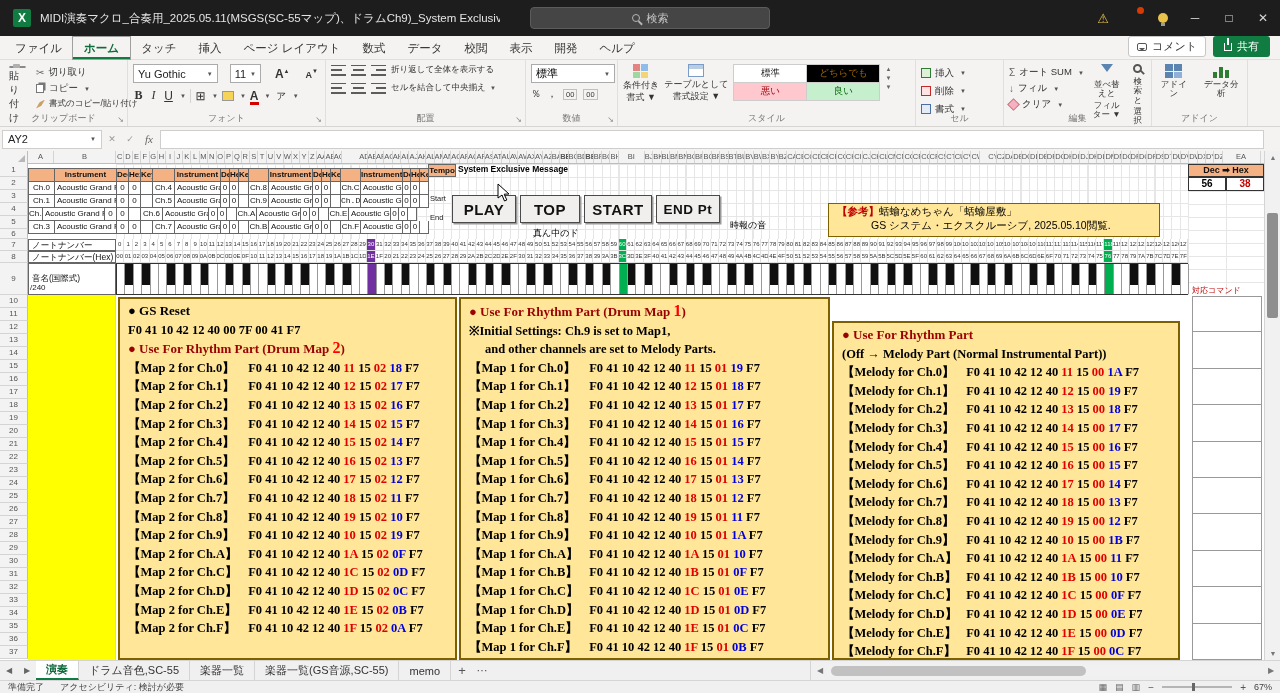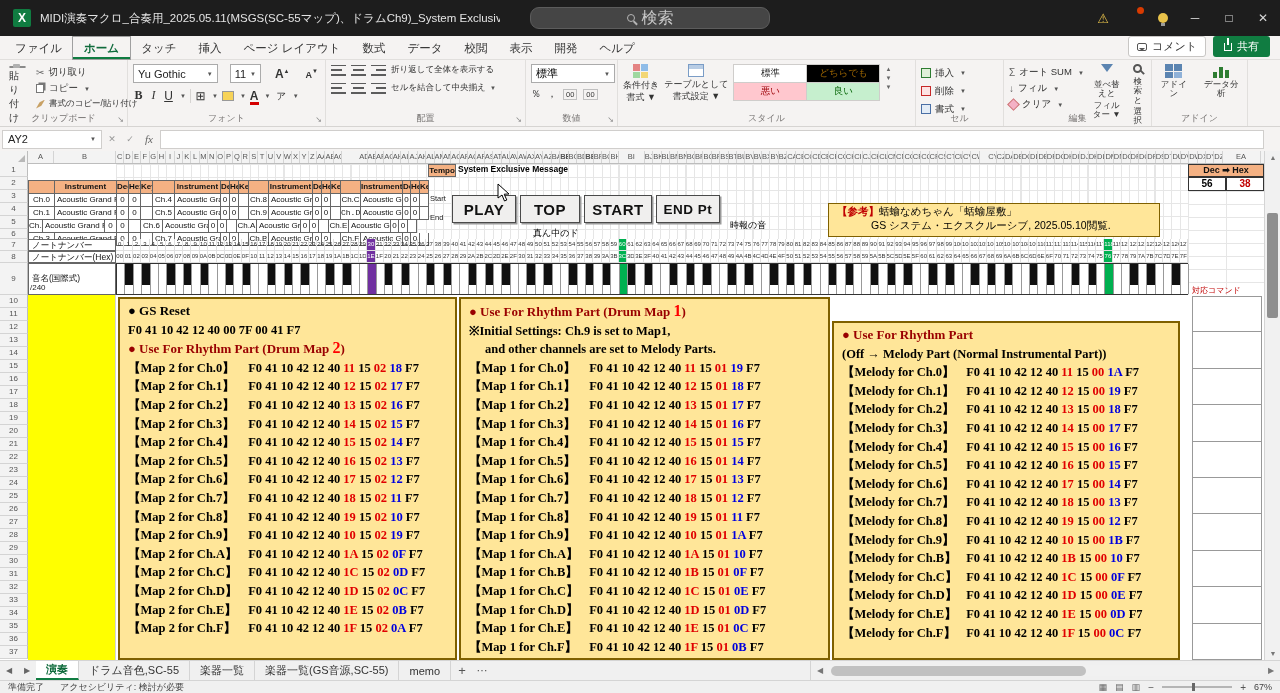--- a/index.html
+++ b/index.html
@@ -4,21 +4,21 @@
 <style>
 *{box-sizing:border-box;margin:0;padding:0}
 html,body{width:1280px;height:693px;overflow:hidden}
 body{font-family:"Liberation Sans",sans-serif;background:#fff}
 #app{position:relative;width:1280px;height:693px;background:#fff;overflow:hidden}
 
 
 .titlebar{position:absolute;top:0;left:0;right:0;height:36px;background:#1d1d1d;display:flex;align-items:center;color:#ddd}
 .xl-icon{width:18px;height:18px;background:#107c41;margin:0 9px 0 13px;border-radius:2px;color:#fff;font-weight:bold;font-size:12px;display:flex;align-items:center;justify-content:center;flex-shrink:0}
 .tb-title{font-size:11.5px;white-space:nowrap;overflow:hidden;max-width:460px;color:#e4e4e4}
-.tb-search{position:absolute;left:530px;top:7px;width:240px;height:22px;background:#454545;border:1px solid #5c5c5c;border-radius:9px;display:flex;align-items:center;justify-content:center;gap:7px;font-size:16px;color:#c8c8c8;cursor:pointer}
+.tb-search{position:absolute;left:530px;top:7px;width:240px;height:22px;background:#454545;border:1px solid #5c5c5c;border-radius:4px;display:flex;align-items:center;justify-content:center;gap:7px;font-size:11px;color:#c8c8c8;cursor:pointer}
 .mag{width:8px;height:8px;border:1.5px solid #b5b5b5;border-radius:50%;position:relative;flex-shrink:0}
 .mag::after{content:"";position:absolute;width:5px;height:1.5px;background:#b5b5b5;transform:rotate(45deg);right:-4px;bottom:-2px}
 .tb-right{position:absolute;right:0;top:0;height:36px;display:flex;align-items:center}
 .tb-ic{width:30px;height:36px;display:flex;align-items:center;justify-content:center;font-size:12px;color:#d8d8d8}
 .tb-warn{color:#e8c24a;font-size:13px}
 .person-ic{position:relative;width:16px;height:16px}
 .person-ic .ph{width:7px;height:7px;border-radius:50%;background:#cfcfcf;margin:0 auto}
 .person-ic .pb{width:13px;height:6px;border-radius:6px 6px 0 0;background:#cfcfcf;margin:1px auto 0}
 .person-ic .badge{position:absolute;right:-3px;top:-3px;width:7px;height:7px;border-radius:50%;background:#d83b01}
 .bulb-ic{width:10px;height:10px;border-radius:50%;background:#e8c24a;position:relative}
@@ -114,21 +114,21 @@
 
 #sheet{position:absolute;top:151px;left:0;width:1264px;height:509px;background:#fff}
 .colheads{position:absolute;top:0;left:0;height:13px;display:flex;width:1264px;background:#f3f3f3;border-bottom:1px solid #bdbdbd}
 .corner{width:28px;height:13px;background:#f3f3f3;border-right:1px solid #bdbdbd;position:relative;flex-shrink:0}
 .corner::after{content:"";position:absolute;right:2px;bottom:2px;border-left:7px solid transparent;border-bottom:7px solid #b8b8b8}
 .chd{flex-shrink:0;border-right:1px solid #d4d4d4;font-size:7.5px;color:#555;text-align:center;line-height:12px;overflow:hidden;white-space:nowrap}
 .rownums{position:absolute;top:13px;left:0;width:28px}
 .rn{border-bottom:1px solid #d4d4d4;border-right:1px solid #bdbdbd;font-size:8px;color:#555;text-align:center;background:#f3f3f3;overflow:hidden}
 #canvas{position:absolute;top:13px;left:28px;width:1236px;height:496px;overflow:hidden;background:#fff}
 .gridbg{position:absolute;background-image:repeating-linear-gradient(to right,#e6e6e6 0,#e6e6e6 1px,transparent 1px,transparent 8.375px),repeating-linear-gradient(to bottom,#e6e6e6 0,#e6e6e6 1px,transparent 1px,transparent 13px)}
-#insttbl{position:absolute;left:0;top:16px;border-left:1px solid #666;border-top:1px solid #666}
+#insttbl{position:absolute;left:0;top:4px;border-left:1px solid #666;border-top:1px solid #666}
 .itrow{display:flex;height:13px}
 .itc{flex-shrink:0;border-right:1px solid #666;border-bottom:1px solid #666;font-size:8px;line-height:11px;overflow:hidden;white-space:nowrap;background:#fff;text-align:center;color:#111}
 .itc.instr{text-align:left;padding-left:2px}
 .ith{background:#f4b183;font-weight:bold}
 .tcell{position:absolute;height:13px;background:#f4b183;border:1px solid #666;font-size:8px;font-weight:bold;line-height:11px;overflow:hidden;text-align:center;color:#111}
 .sysexhead{position:absolute;left:430px;top:0;font-size:8.5px;font-weight:bold;color:#000;white-space:nowrap}
 .minitxt{position:absolute;font-size:7.5px;color:#222}
 .tbtn{position:absolute;top:31px;height:28px;background:#f0efee;border:1.5px solid #4a4a4a;font-weight:bold;font-size:15px;display:flex;align-items:center;justify-content:center;box-shadow:1.5px 1.5px 0 #9a9a9a;color:#111;cursor:pointer;letter-spacing:0.5px}
 .blabel{position:absolute;font-size:9px;color:#000;white-space:nowrap}
 .refbox{position:absolute;left:800px;top:39px;width:332px;height:34px;background:#ffe699;border:1px solid #7f6000;font-size:10.5px;padding:1px 8px;color:#000;white-space:nowrap;overflow:hidden}
@@ -1245,20 +1245,21 @@
           <div class="sxline"><span class="sxlabel">【Melody for Ch.0】</span> <span>F0 41 10 42 12 40</span> <span class="red">11</span> <span>15</span> <span class="red">00</span> <span class="blue">1A</span> <span>F7</span></div>
           <div class="sxline"><span class="sxlabel">【Melody for Ch.1】</span> <span>F0 41 10 42 12 40</span> <span class="red">12</span> <span>15</span> <span class="red">00</span> <span class="blue">19</span> <span>F7</span></div>
           <div class="sxline"><span class="sxlabel">【Melody for Ch.2】</span> <span>F0 41 10 42 12 40</span> <span class="red">13</span> <span>15</span> <span class="red">00</span> <span class="blue">18</span> <span>F7</span></div>
           <div class="sxline"><span class="sxlabel">【Melody for Ch.3】</span> <span>F0 41 10 42 12 40</span> <span class="red">14</span> <span>15</span> <span class="red">00</span> <span class="blue">17</span> <span>F7</span></div>
           <div class="sxline"><span class="sxlabel">【Melody for Ch.4】</span> <span>F0 41 10 42 12 40</span> <span class="red">15</span> <span>15</span> <span class="red">00</span> <span class="blue">16</span> <span>F7</span></div>
           <div class="sxline"><span class="sxlabel">【Melody for Ch.5】</span> <span>F0 41 10 42 12 40</span> <span class="red">16</span> <span>15</span> <span class="red">00</span> <span class="blue">15</span> <span>F7</span></div>
           <div class="sxline"><span class="sxlabel">【Melody for Ch.6】</span> <span>F0 41 10 42 12 40</span> <span class="red">17</span> <span>15</span> <span class="red">00</span> <span class="blue">14</span> <span>F7</span></div>
           <div class="sxline"><span class="sxlabel">【Melody for Ch.7】</span> <span>F0 41 10 42 12 40</span> <span class="red">18</span> <span>15</span> <span class="red">00</span> <span class="blue">13</span> <span>F7</span></div>
           <div class="sxline"><span class="sxlabel">【Melody for Ch.8】</span> <span>F0 41 10 42 12 40</span> <span class="red">19</span> <span>15</span> <span class="red">00</span> <span class="blue">12</span> <span>F7</span></div>
           <div class="sxline"><span class="sxlabel">【Melody for Ch.9】</span> <span>F0 41 10 42 12 40</span> <span class="red">10</span> <span>15</span> <span class="red">00</span> <span class="blue">1B</span> <span>F7</span></div>
+          <div class="sxline"><span class="sxlabel">【Melody for Ch.A】</span> <span>F0 41 10 42 12 40</span> <span class="red">1A</span> <span>15</span> <span class="red">00</span> <span class="blue">11</span> <span>F7</span></div>
           <div class="sxline"><span class="sxlabel">【Melody for Ch.B】</span> <span>F0 41 10 42 12 40</span> <span class="red">1B</span> <span>15</span> <span class="red">00</span> <span class="blue">10</span> <span>F7</span></div>
           <div class="sxline"><span class="sxlabel">【Melody for Ch.C】</span> <span>F0 41 10 42 12 40</span> <span class="red">1C</span> <span>15</span> <span class="red">00</span> <span class="blue">0F</span> <span>F7</span></div>
           <div class="sxline"><span class="sxlabel">【Melody for Ch.D】</span> <span>F0 41 10 42 12 40</span> <span class="red">1D</span> <span>15</span> <span class="red">00</span> <span class="blue">0E</span> <span>F7</span></div>
           <div class="sxline"><span class="sxlabel">【Melody for Ch.E】</span> <span>F0 41 10 42 12 40</span> <span class="red">1E</span> <span>15</span> <span class="red">00</span> <span class="blue">0D</span> <span>F7</span></div>
           <div class="sxline"><span class="sxlabel">【Melody for Ch.F】</span> <span>F0 41 10 42 12 40</span> <span class="red">1F</span> <span>15</span> <span class="red">00</span> <span class="blue">0C</span> <span>F7</span></div>
         </div>
 
       <div class="cmdlabel">対応コマンド</div>
       <div id="cmdcells">
           <div class="cmdcell"></div>

